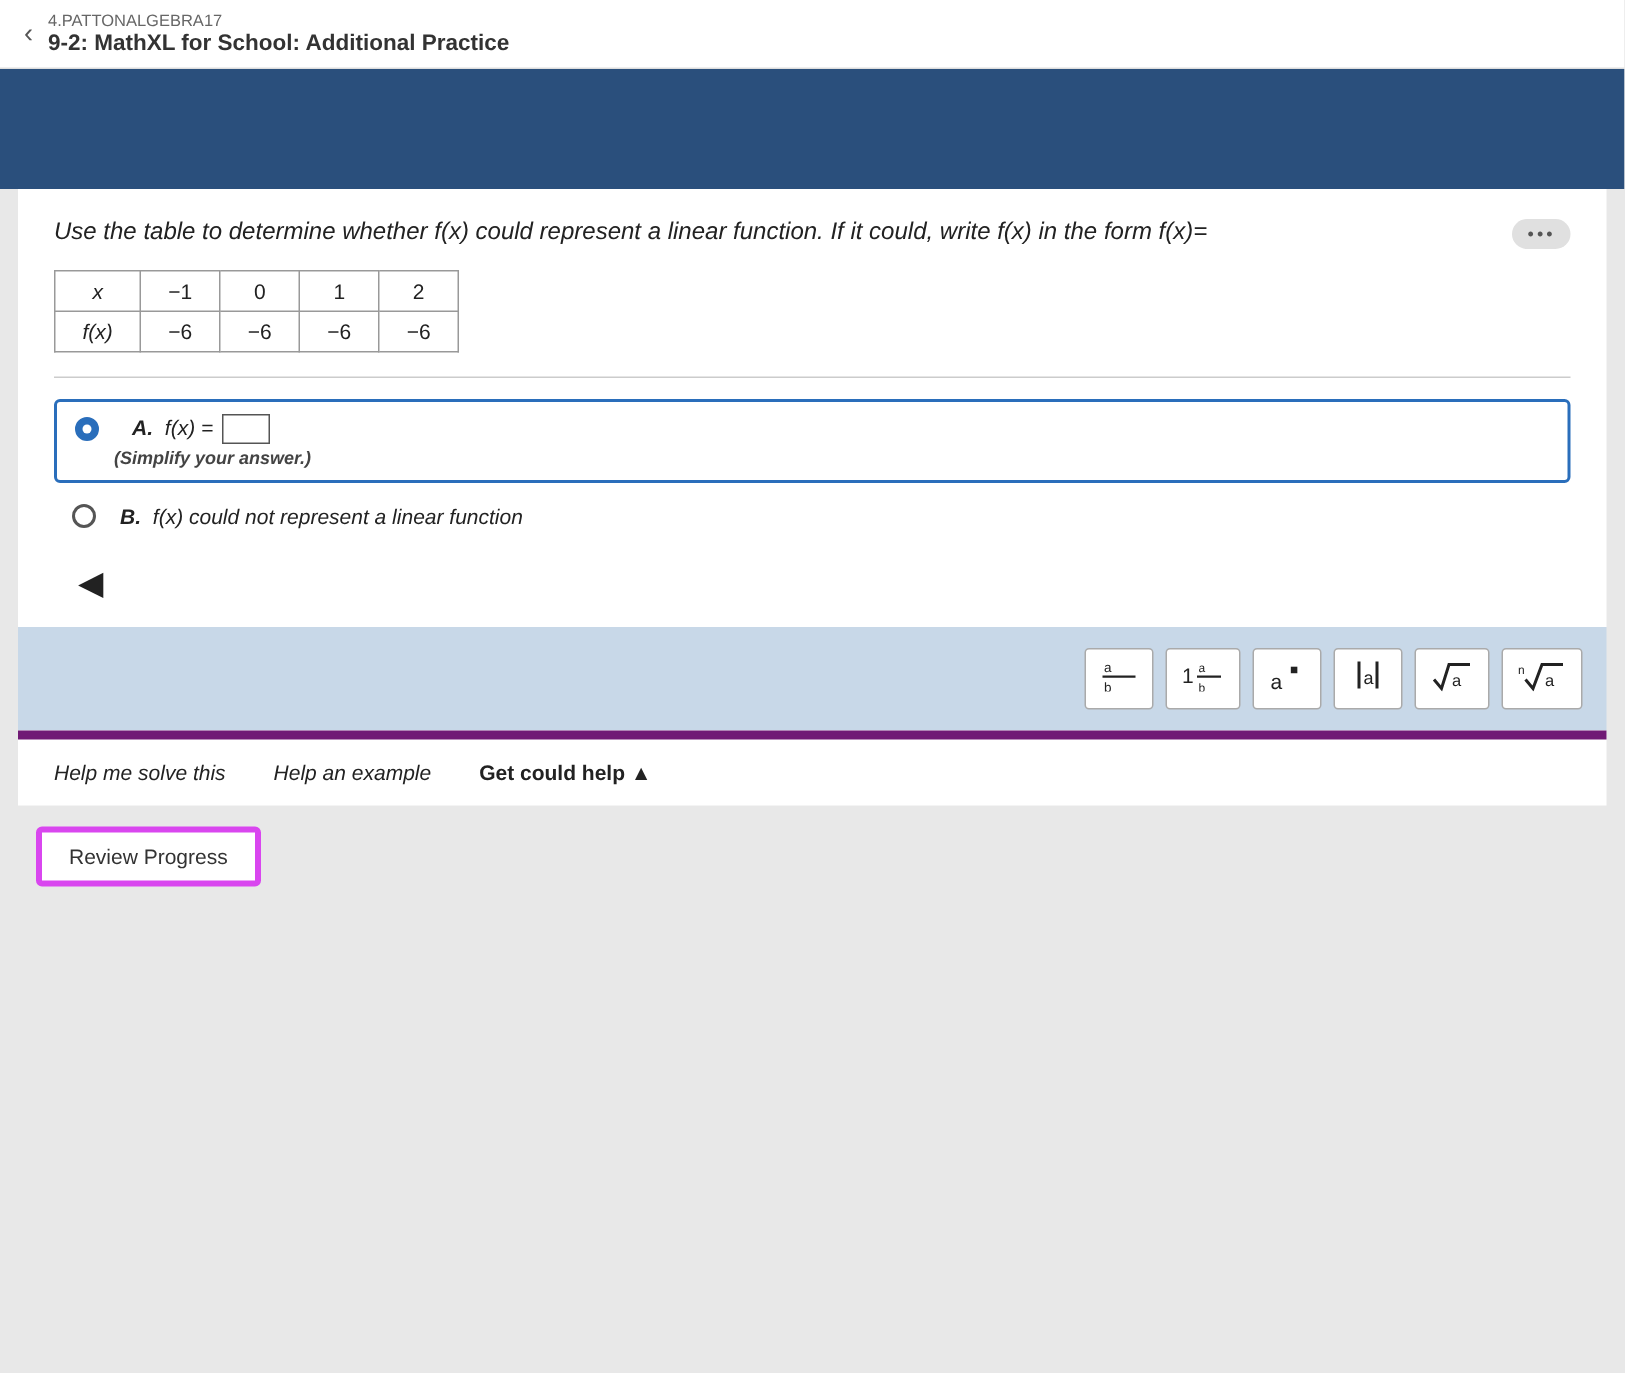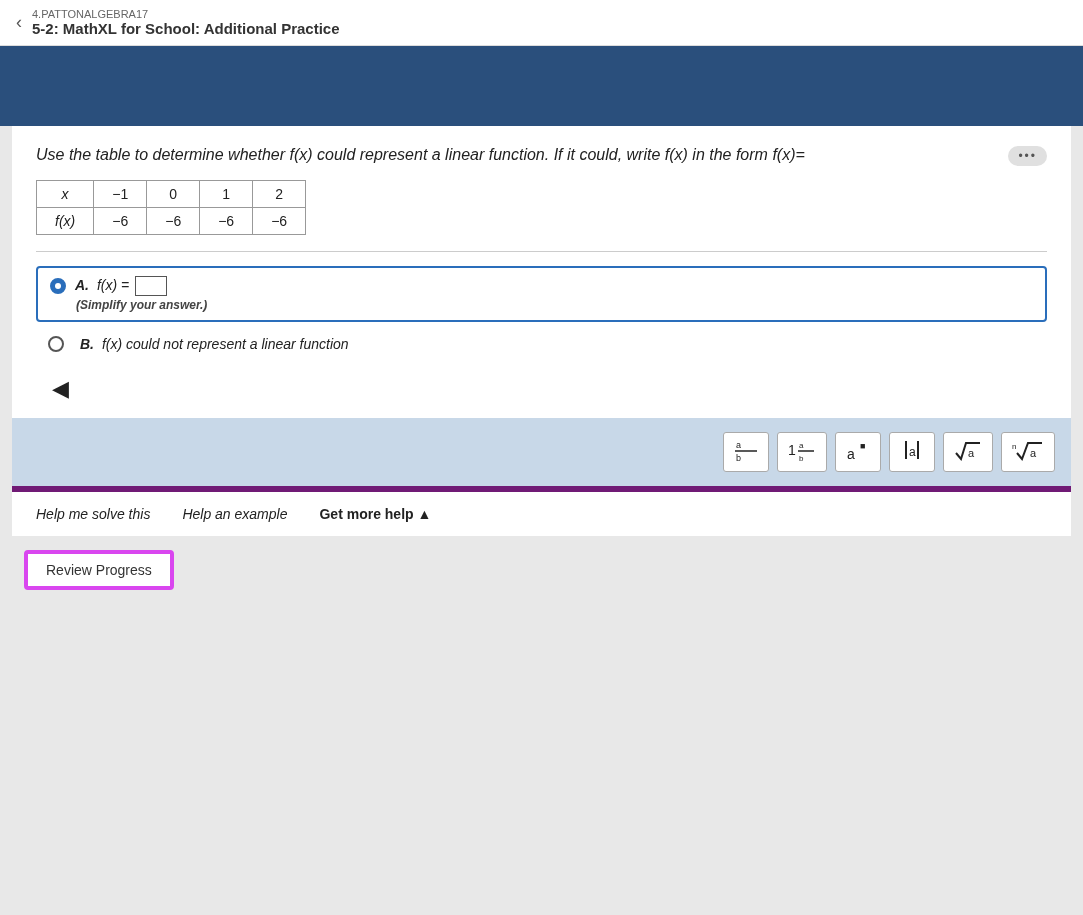--- a/index.html
+++ b/index.html
@@ -125,21 +125,21 @@
     .choice-a-box {
       border: 2px solid #2a6ebb;
       border-radius: 4px;
       padding: 8px 12px;
       margin-bottom: 10px;
       background: #fff;
     }
     .choice-row {
       display: flex;
       align-items: center;
-      gap: 9px;
+      gap: 22px;
     }
     .radio-filled {
       width: 16px;
       height: 16px;
       border-radius: 50%;
       border: 2px solid #2a6ebb;
       background: #2a6ebb;
       position: relative;
       flex-shrink: 0;
     }
@@ -260,21 +260,21 @@
     }
   </style>
 </head>
 <body>
 
 <div class="top-nav">
   <div class="breadcrumb-container">
     <span class="back-arrow">‹</span>
     <div>
       <span class="breadcrumb-text">4.PATTONALGEBRA17</span>
-      <span class="breadcrumb-title">5-2: MathXL for School: Additional Practice</span>
+      <span class="breadcrumb-title">9-2: MathXL for School: Additional Practice</span>
     </div>
   </div>
 </div>
 
 <div class="main-content">
 
   
   <div class="blue-banner"></div>
 
   
@@ -380,19 +380,19 @@
         <line x1="16" y1="4" x2="30" y2="4" stroke="#222" stroke-width="1.5"></line>
         <text x="18" y="18" font-size="11" fill="#222">a</text>
       </svg>
     </button>
   </div>
 
   
   <div class="action-bar">
     <a class="action-link">Help me solve this</a>
     <a class="action-link">Help an example</a>
-    <span class="get-more-help">Get more help ▲</span>
+    <span class="get-more-help">Get could help ▲</span>
   </div>
 
   
   <button class="review-progress-btn">Review Progress</button>
 
 </div>
 
 </body></html>

